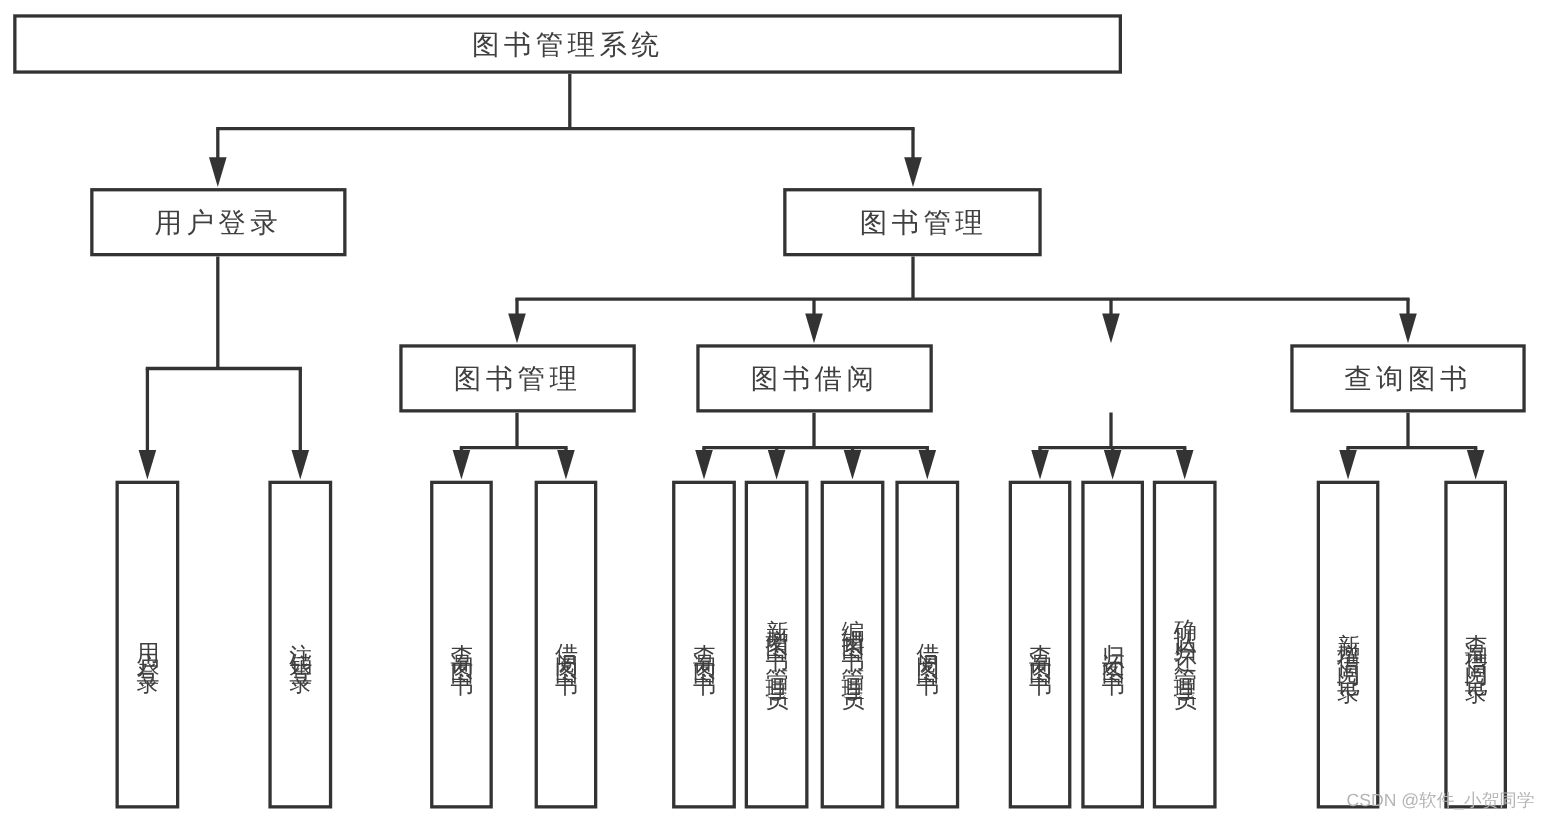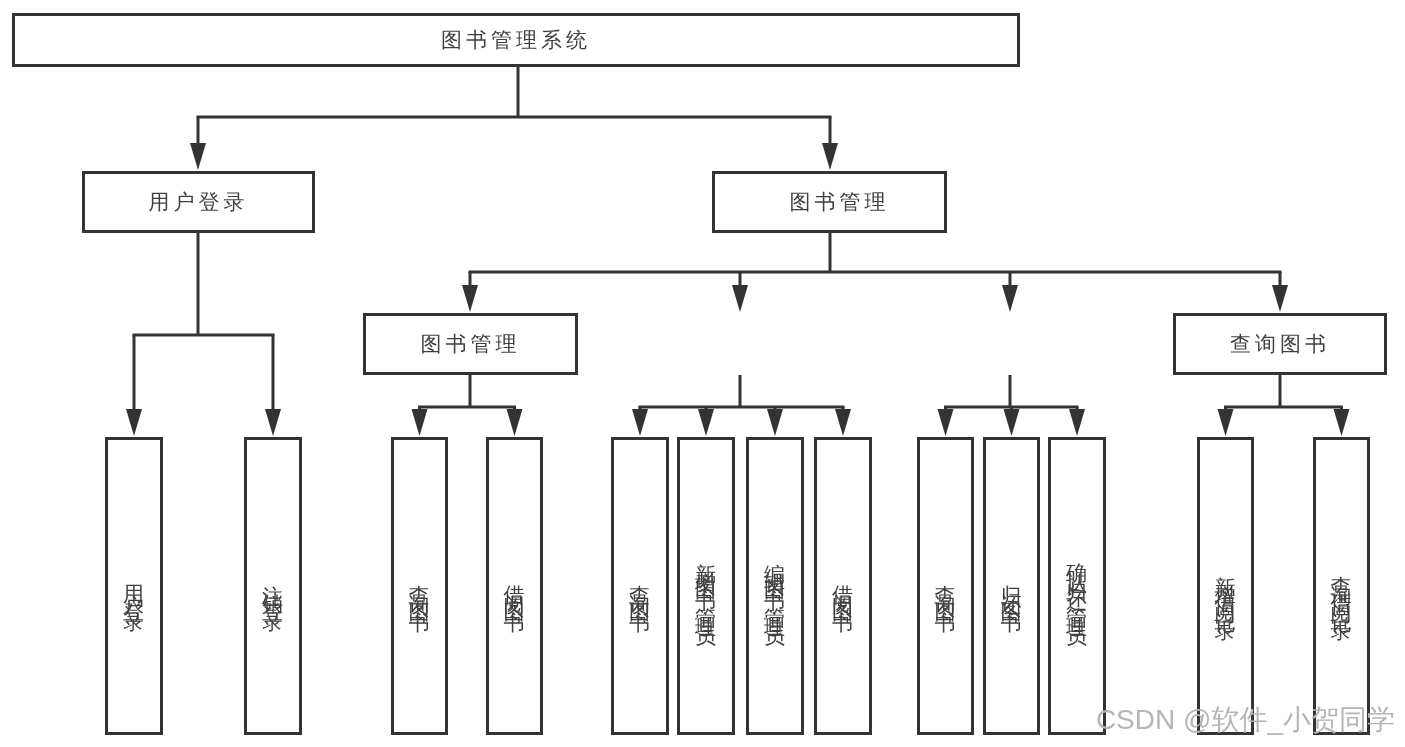--- a/index.html
+++ b/index.html
@@ -32,21 +32,21 @@
     stroke: none;
   }
   .hnode {
     position: absolute;
     box-sizing: border-box;
     border: 3px solid #333333;
     background: #ffffff;
     display: flex;
     align-items: center;
     justify-content: center;
-    font-size: 21px;
+    font-size: 25px;
     letter-spacing: 4px;
     color: #3f3f3f;
     z-index: 2;
     white-space: nowrap;
   }
   .vnode {
     position: absolute;
     top: 437px;
     height: 298px;
     box-sizing: border-box;
@@ -63,21 +63,21 @@
     font-size: 21px;
     letter-spacing: 9px;
     line-height: 1;
     color: #3f3f3f;
     white-space: nowrap;
   }
   #watermark {
     position: absolute;
     right: 10px;
     bottom: 8px;
-    font-size: 28px;
+    font-size: 16px;
     color: #b5b5b5;
     z-index: 5;
     white-space: nowrap;
   }
 </style>
 </head>
 <body>
 
 <div id="stage">
 
@@ -142,20 +142,21 @@
     <polygon points="1217.5,409 1233.5,409 1225.5,436"></polygon>
     <polygon points="1333.5,409 1349.5,409 1341.5,436"></polygon>
   </svg>
 
   <div class="hnode" style="left:12px; top:13px; width:1008px; height:54px;">图书管理系统</div>
 
   <div class="hnode" style="left:82px; top:171px; width:233px; height:62px;">用户登录</div>
   <div class="hnode" style="left:712px; top:171px; width:235px; height:62px;padding-left:20px;">图书管理</div>
 
   <div class="hnode" style="left:363px; top:313px; width:215px; height:62px;">图书管理</div>
+  <div class="hnode" style="left:633px; top:313px; width:215px; height:62px;">图书借阅</div>
   <div class="hnode" style="left:1173px; top:313px; width:214px; height:62px;">查询图书</div>
 
   <div class="vnode" style="left:105px; width:58px;">
     <span class="vtext">用户登录</span>
   </div>
   <div class="vnode" style="left:244px; width:58px;">
     <span class="vtext">注销登录</span>
   </div>
 
   <div class="vnode" style="left:391px; width:57px;">

